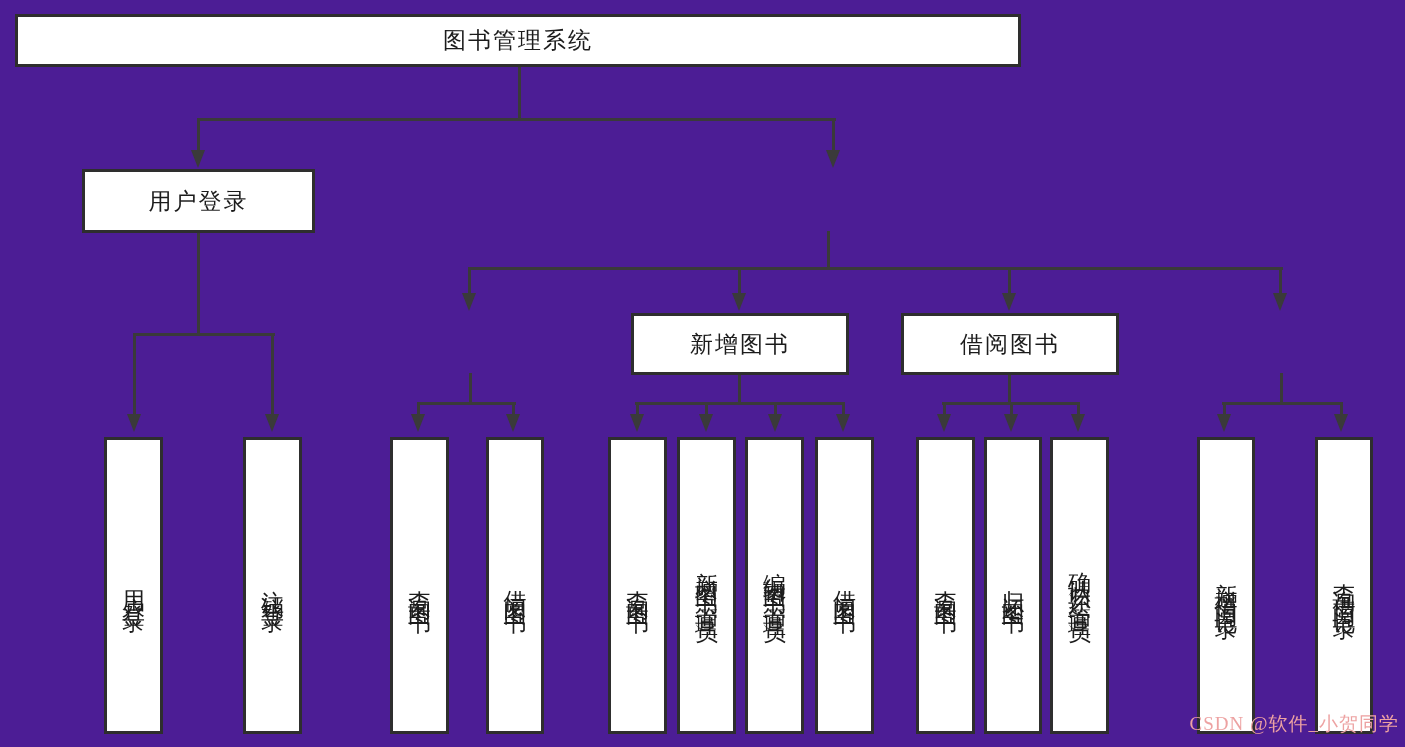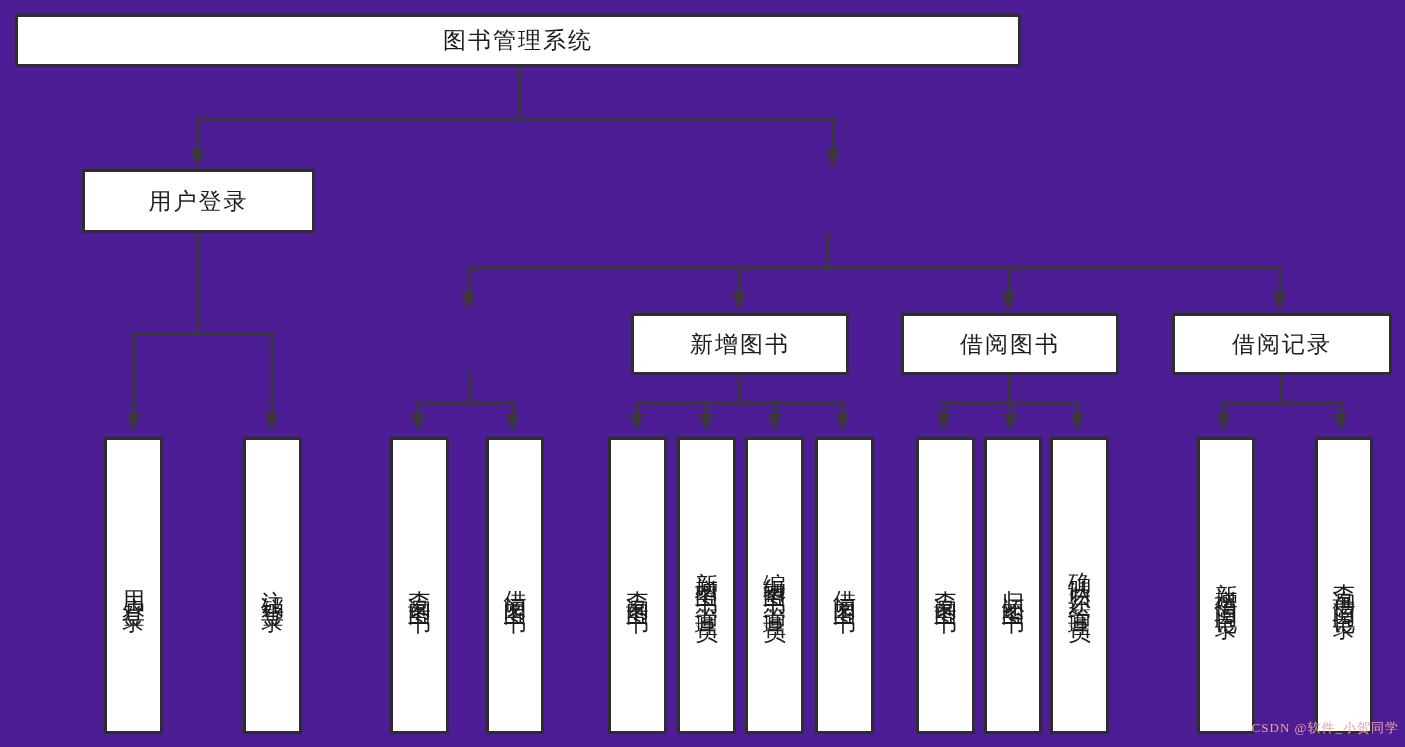--- a/index.html
+++ b/index.html
@@ -6,21 +6,21 @@
   .stage{position:relative;width:1405px;height:747px;background:#4c1d95;overflow:hidden;
          font-family:Liberation Serif, serif;}
   .box{position:absolute;box-sizing:border-box;border:3px solid #2e2e2e;background:#fff;
        display:flex;align-items:center;justify-content:center;z-index:2;}
   .hlabel{font-size:23px;color:#1c1c1c;letter-spacing:2px;white-space:nowrap;}
   .vlabel{writing-mode:vertical-rl;font-size:23px;color:#1c1c1c;letter-spacing:7px;
           line-height:1;white-space:nowrap;}
   .hline,.vline,.stem{position:absolute;background:#3a3a3a;z-index:1;}
   .arrow{position:absolute;width:0;height:0;border-left:7px solid transparent;
          border-right:7px solid transparent;border-top:18px solid #3a3a3a;z-index:1;}
-  .watermark{position:absolute;right:6px;bottom:10px;font-size:13px;color:#eda2a2;
+  .watermark{position:absolute;right:6px;bottom:10px;font-size:19px;color:#eda2a2;
              letter-spacing:1px;z-index:5;white-space:nowrap;}
 </style>
 </head>
 <body>
 
 <div class="stage">
 
   <div class="box" style="left:15px;top:14px;width:1006px;height:53px">
     <span class="hlabel">图书管理系统</span>
   </div>
@@ -52,23 +52,20 @@
   <div class="stem" style="left:1008px;top:267px;width:3px;height:28px"></div>
   <div class="arrow" style="left:1002px;top:293px"></div>
   <div class="stem" style="left:1279px;top:267px;width:3px;height:28px"></div>
   <div class="arrow" style="left:1273px;top:293px"></div>
 
   <div class="box" style="left:631px;top:313px;width:218px;height:62px">
     <span class="hlabel">新增图书</span>
   </div>
   <div class="box" style="left:901px;top:313px;width:218px;height:62px">
     <span class="hlabel">借阅图书</span>
-  </div>
-  <div class="box" style="left:1172px;top:313px;width:220px;height:62px">
-    <span class="hlabel">借阅记录</span>
   </div>
 
   <div class="vline" style="left:469px;top:373px;width:3px;height:31px"></div>
   <div class="hline" style="left:417px;top:402px;width:99px;height:3px"></div>
   <div class="stem" style="left:417px;top:402px;width:3px;height:14px"></div>
   <div class="arrow" style="left:411px;top:414px"></div>
   <div class="stem" style="left:512px;top:402px;width:3px;height:14px"></div>
   <div class="arrow" style="left:506px;top:414px"></div>
 
   <div class="vline" style="left:738px;top:373px;width:3px;height:31px"></div>

